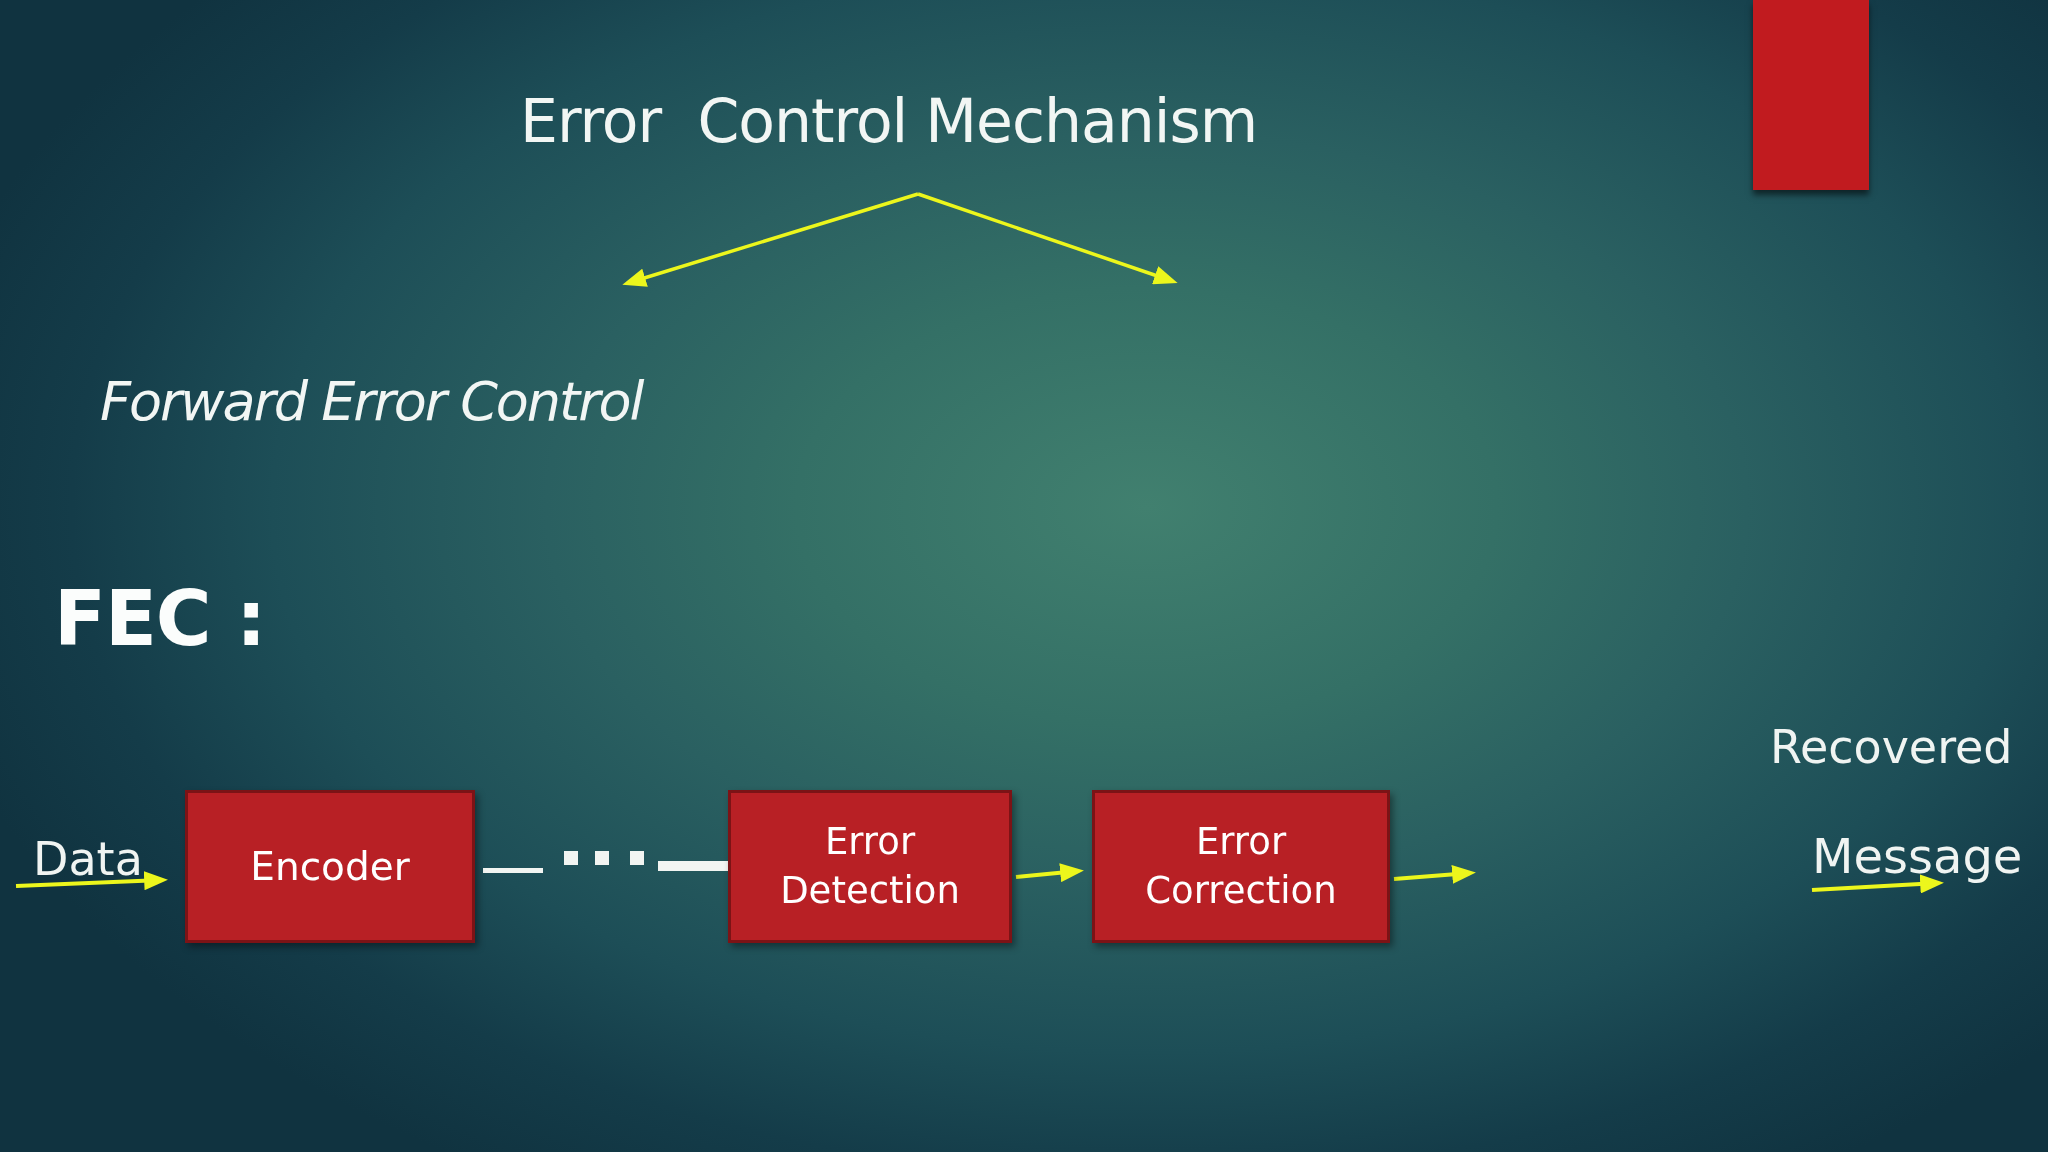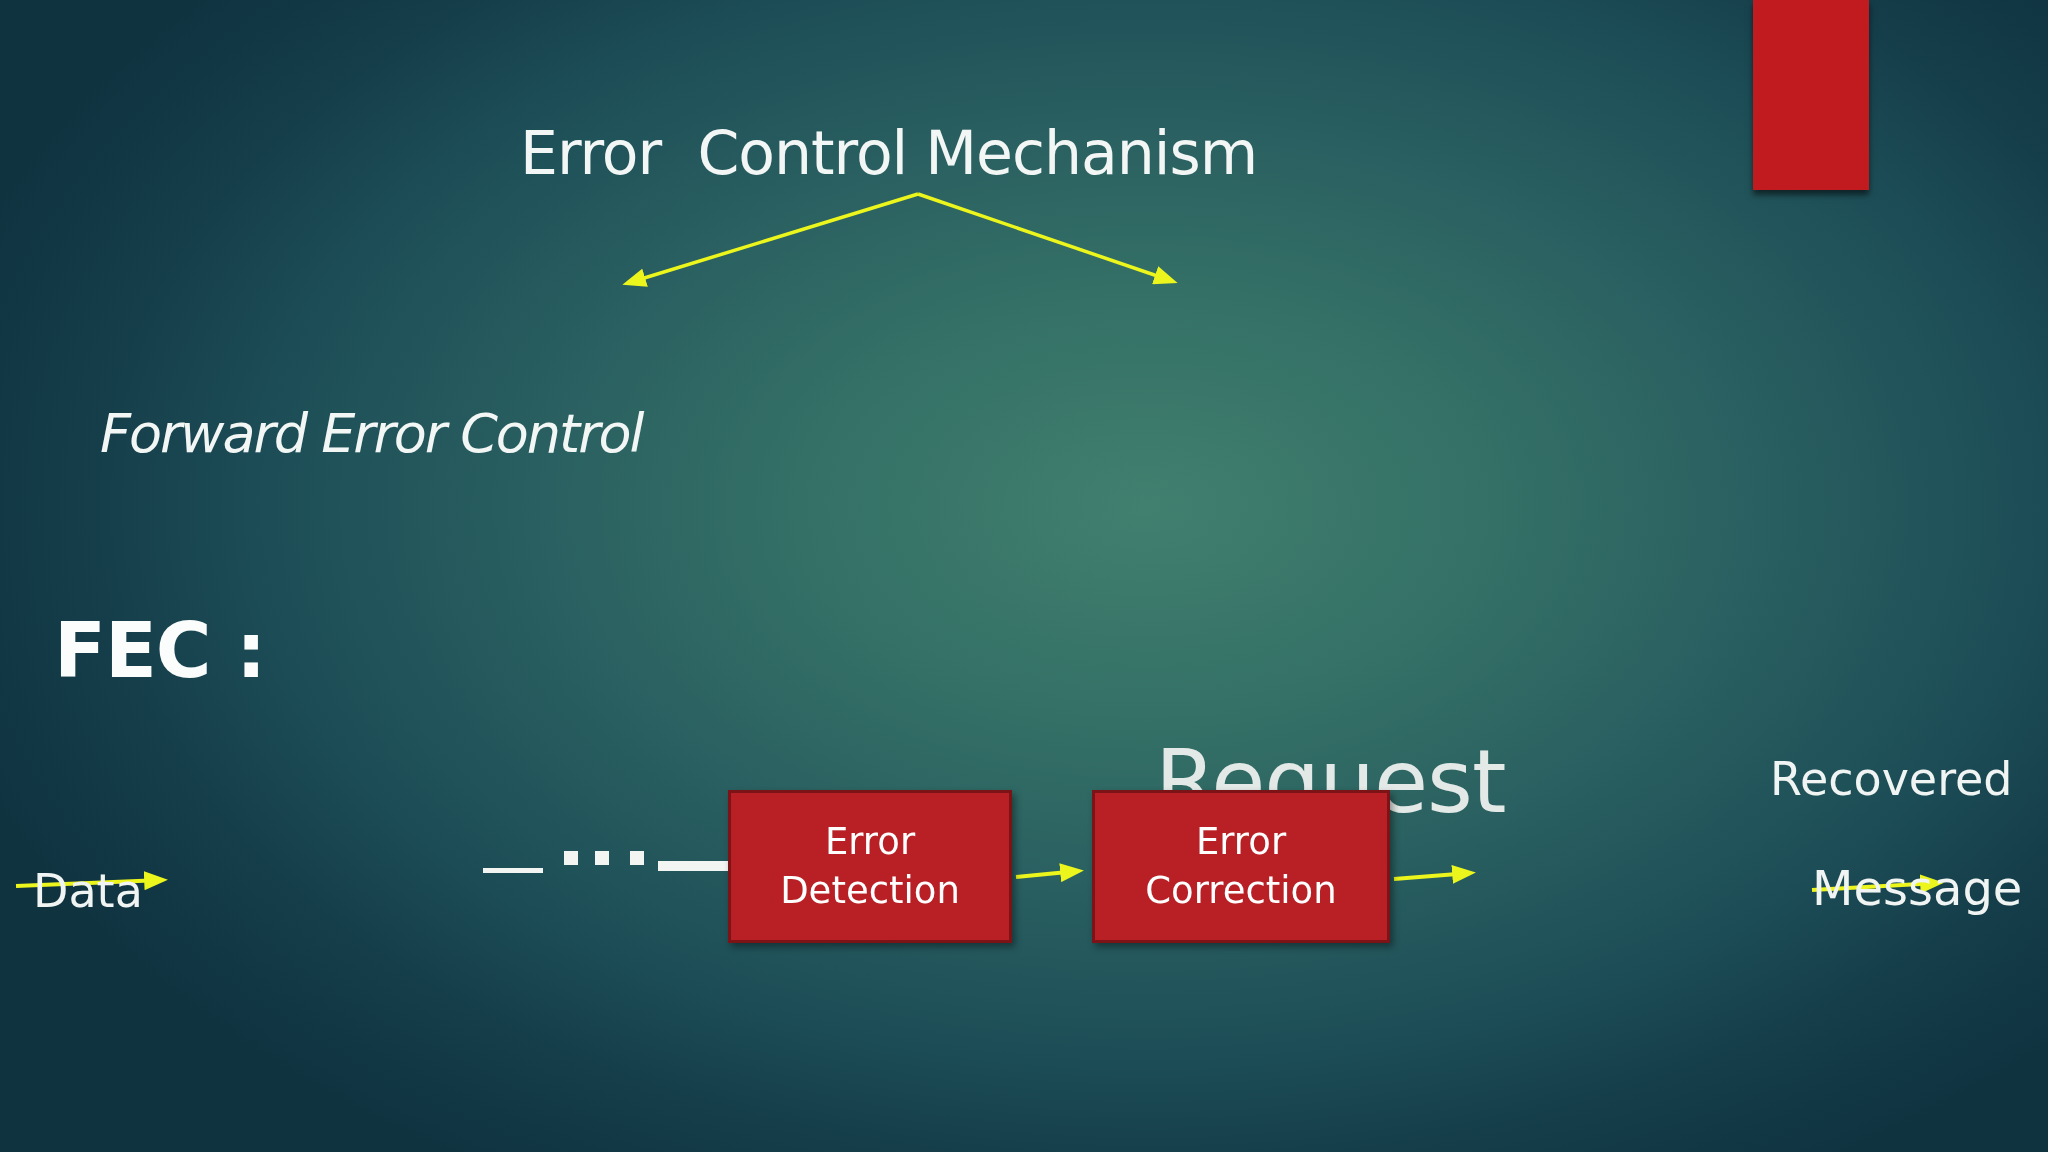--- a/index.html
+++ b/index.html
@@ -5,21 +5,21 @@
   html,body{margin:0;padding:0;background:#0c2833;}
   .slide{
     position:relative;
     width:2048px;height:1152px;
     overflow:hidden;
     font-family:"DejaVu Sans","Liberation Sans",sans-serif;
     background:
       radial-gradient(ellipse 1250px 780px at 56% 44%,
         #41806f 0%, #347066 28%, #2a6061 48%, #1d4e57 70%, #143c49 86%, #103340 100%);
   }
-  .txt{position:absolute;color:#eef2f0;white-space:pre;margin-top:32px;}
+  .txt{position:absolute;color:#eef2f0;white-space:pre;}
   .title{left:520px;top:86px;font-size:60px;letter-spacing:-1px;color:#f2f6f4;}
   .fwd{left:100px;top:370px;font-size:54px;letter-spacing:-2px;color:#f2f6f4;font-style:italic;}
   .arq{color:#e3e9e6;font-size:88px;letter-spacing:-1px;}
   .arq1{left:934px;top:366px;}
   .arq2{left:1152px;top:532px;}
   .arq3{left:1155px;top:698px;}
   .fec{left:54px;top:574px;font-size:76px;font-weight:bold;letter-spacing:-1px;color:#fbfdfc;}
   .lbl{font-size:46px;color:#f0f4f2;}
   .data-lbl{left:33px;top:832px;}
   .channel-lbl{left:538px;top:710px;}
@@ -67,28 +67,31 @@
     <rect x="483" y="868" width="60" height="5" fill="#f2f5f2"></rect>
     <rect x="564" y="851" width="14" height="14" fill="#f2f5f2"></rect>
     <rect x="595" y="851" width="14" height="14" fill="#f2f5f2"></rect>
     <rect x="630" y="851" width="14" height="14" fill="#f2f5f2"></rect>
     <rect x="658" y="861" width="70" height="10" fill="#f2f5f2"></rect>
   </svg>
 
   <div class="txt title">Error  Control Mechanism</div>
 
   <div class="txt fwd">Forward Error Control</div>
-  <div class="txt arq arq3">Request</div>
 
   <div class="txt fec">FEC :</div>
 
   <div class="txt lbl data-lbl">Data</div>
   <div class="txt lbl recovered-lbl">Recovered</div>
   <div class="txt lbl message-lbl">Message</div>
 
+  <div class="box box-encoder">
+    <span>Encoder</span>
+
+  </div>
   <div class="box box-detection">
     <span>Error</span>
     <span>Detection</span>
   </div>
   <div class="box box-correction">
     <span>Error</span>
     <span>Correction</span>
   </div>
 
   <div class="banner"></div>

